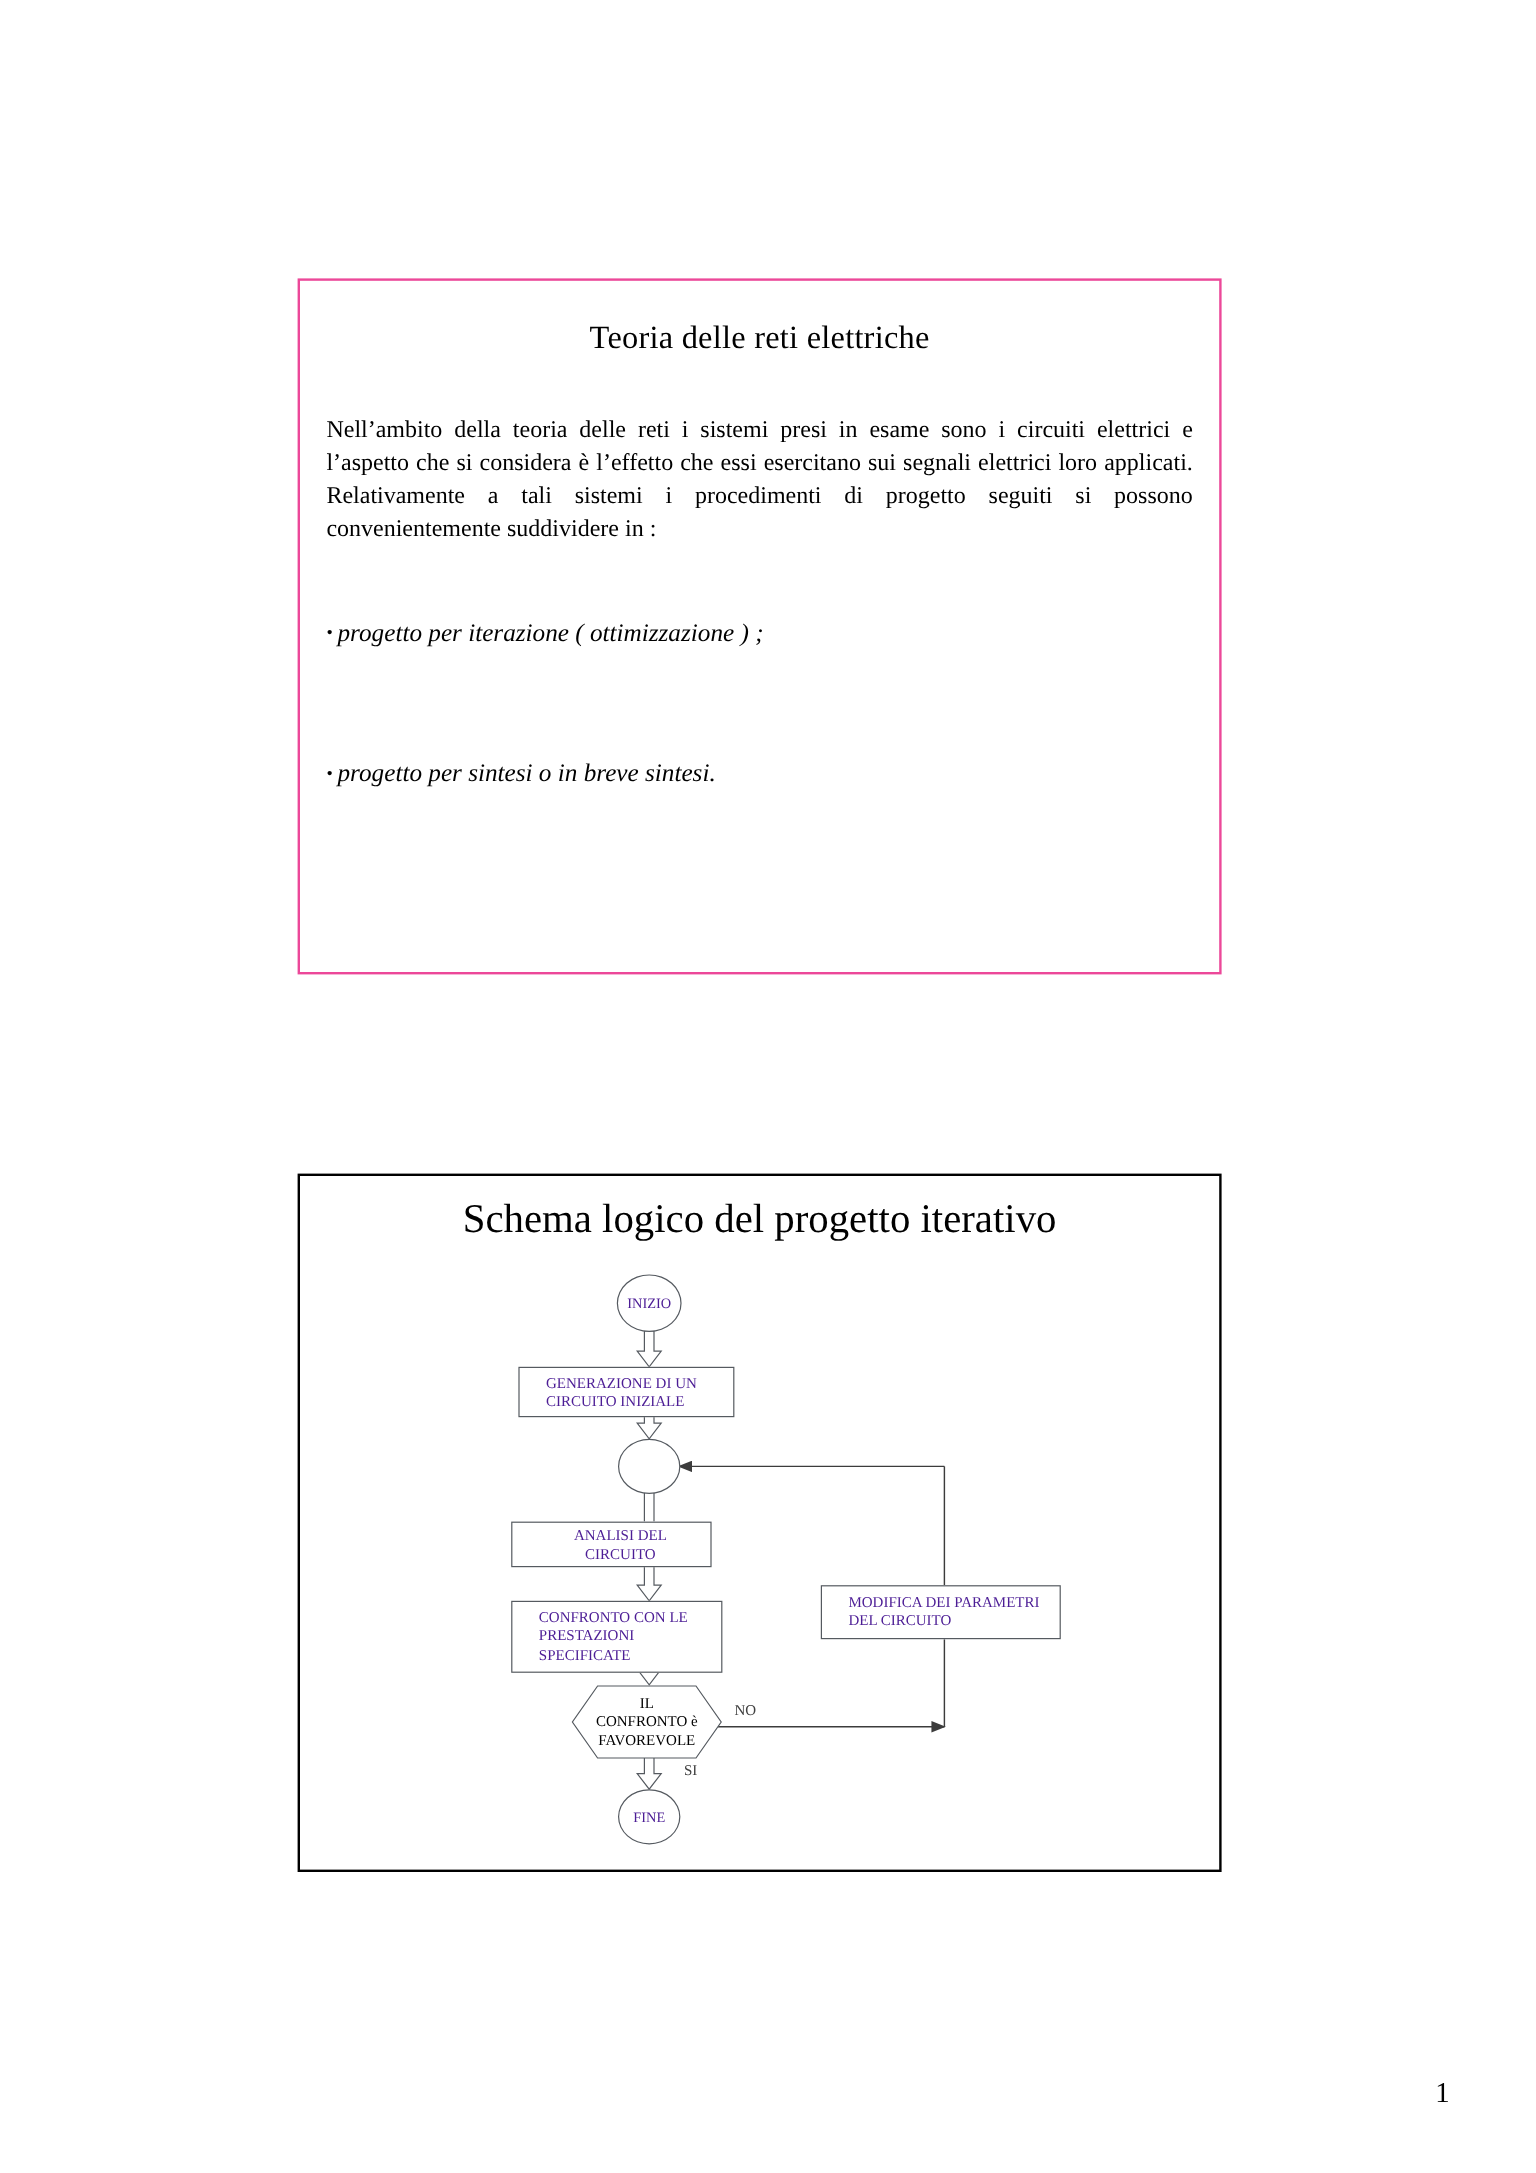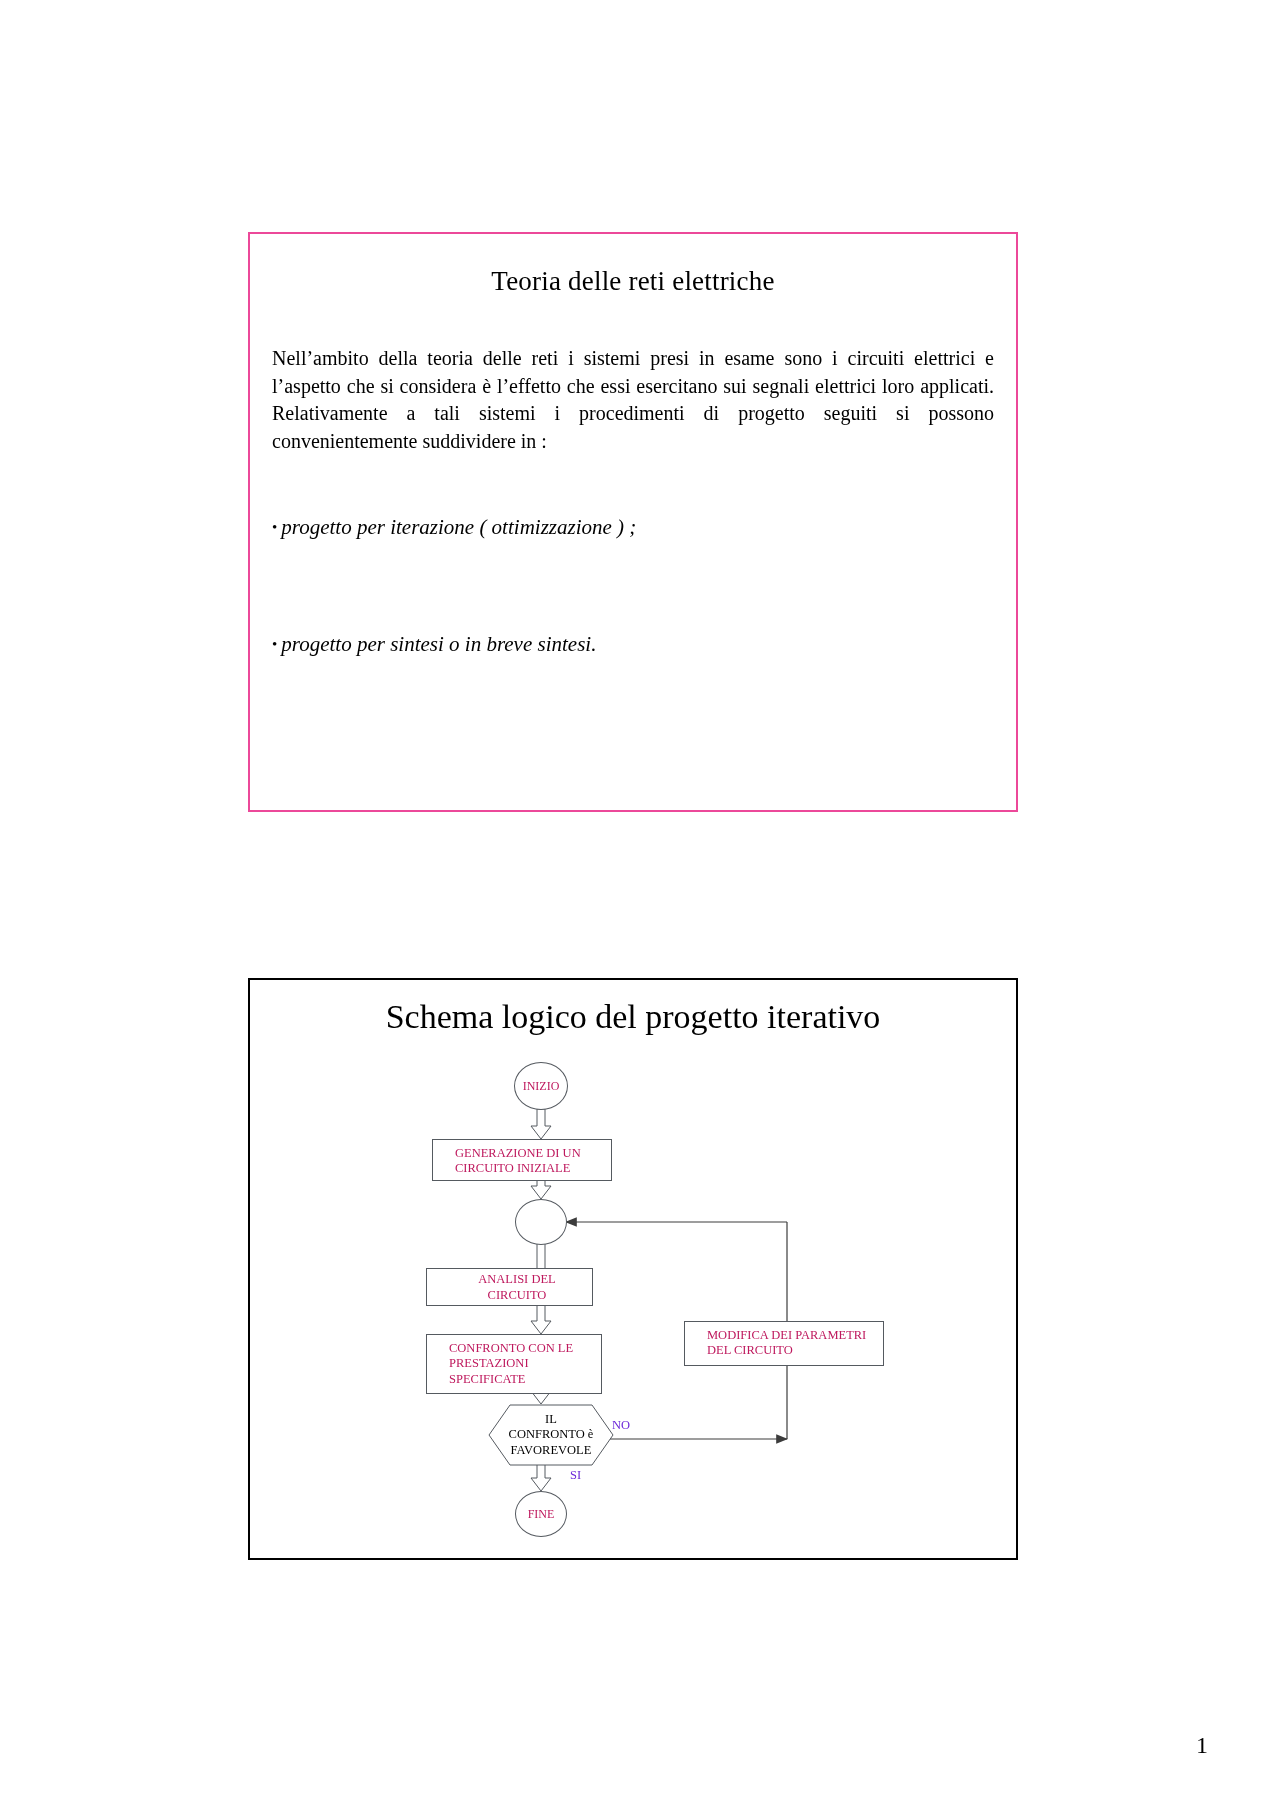--- a/index.html
+++ b/index.html
@@ -78,21 +78,21 @@
     width: 100%;
     height: 500px;
   }
   .node {
     position: absolute;
     box-sizing: border-box;
     border: 1px solid #555a60;
     background: #ffffff;
     font-size: 12.5px;
     line-height: 1.22;
-    color: #be185d;
+    color: #4c1d95;
   }
   .node.box {
     padding: 6px 7px 5px 22px;
     text-align: left;
   }
   .node.box.center {
     text-align: center;
   }
   .node.circle {
     border-radius: 50%;
@@ -113,21 +113,21 @@
     display: flex;
     align-items: center;
     justify-content: center;
   }
   .hex svg { position: absolute; left: 0; top: 0; }
   .hex .hex-label { position: relative; z-index: 2; }
 
   .lbl {
     position: absolute;
     font-size: 12.5px;
-    color: #6d28d9;
+    color: #404040;
   }
   .connector { position: absolute; left: 0; top: 0; }
   .page-number {
     position: absolute;
     right: 72px;
     bottom: 52px;
     font-size: 24px;
     font-family: "Liberation Serif", serif;
   }
 </style>
@@ -194,21 +194,21 @@
 
       <div class="node box center" style="left:176px; top:232px; width:167px; height:38px; display:flex; align-items:center; justify-content:center;">
         <span>ANALISI DEL CIRCUITO</span>
       </div>
 
       <div class="node box" style="left:176px; top:298px; width:176px; height:60px;">
         <div>CONFRONTO CON LE</div>
         <div>PRESTAZIONI SPECIFICATE</div>
       </div>
 
-      <div class="hex" style="left:238px; top:368px; width:126px; height:62px;">
+      <div class="hex" style="left:226px; top:368px; width:126px; height:62px;">
         <svg width="126" height="62">
           <polygon points="22,1 104,1 125,31 104,61 22,61 1,31" fill="#ffffff" stroke="#555a60" stroke-width="1"></polygon>
         </svg>
         <div class="hex-label">
           <div>IL</div>
           <div>CONFRONTO è</div>
           <div>FAVOREVOLE</div>
         </div>
       </div>
 

